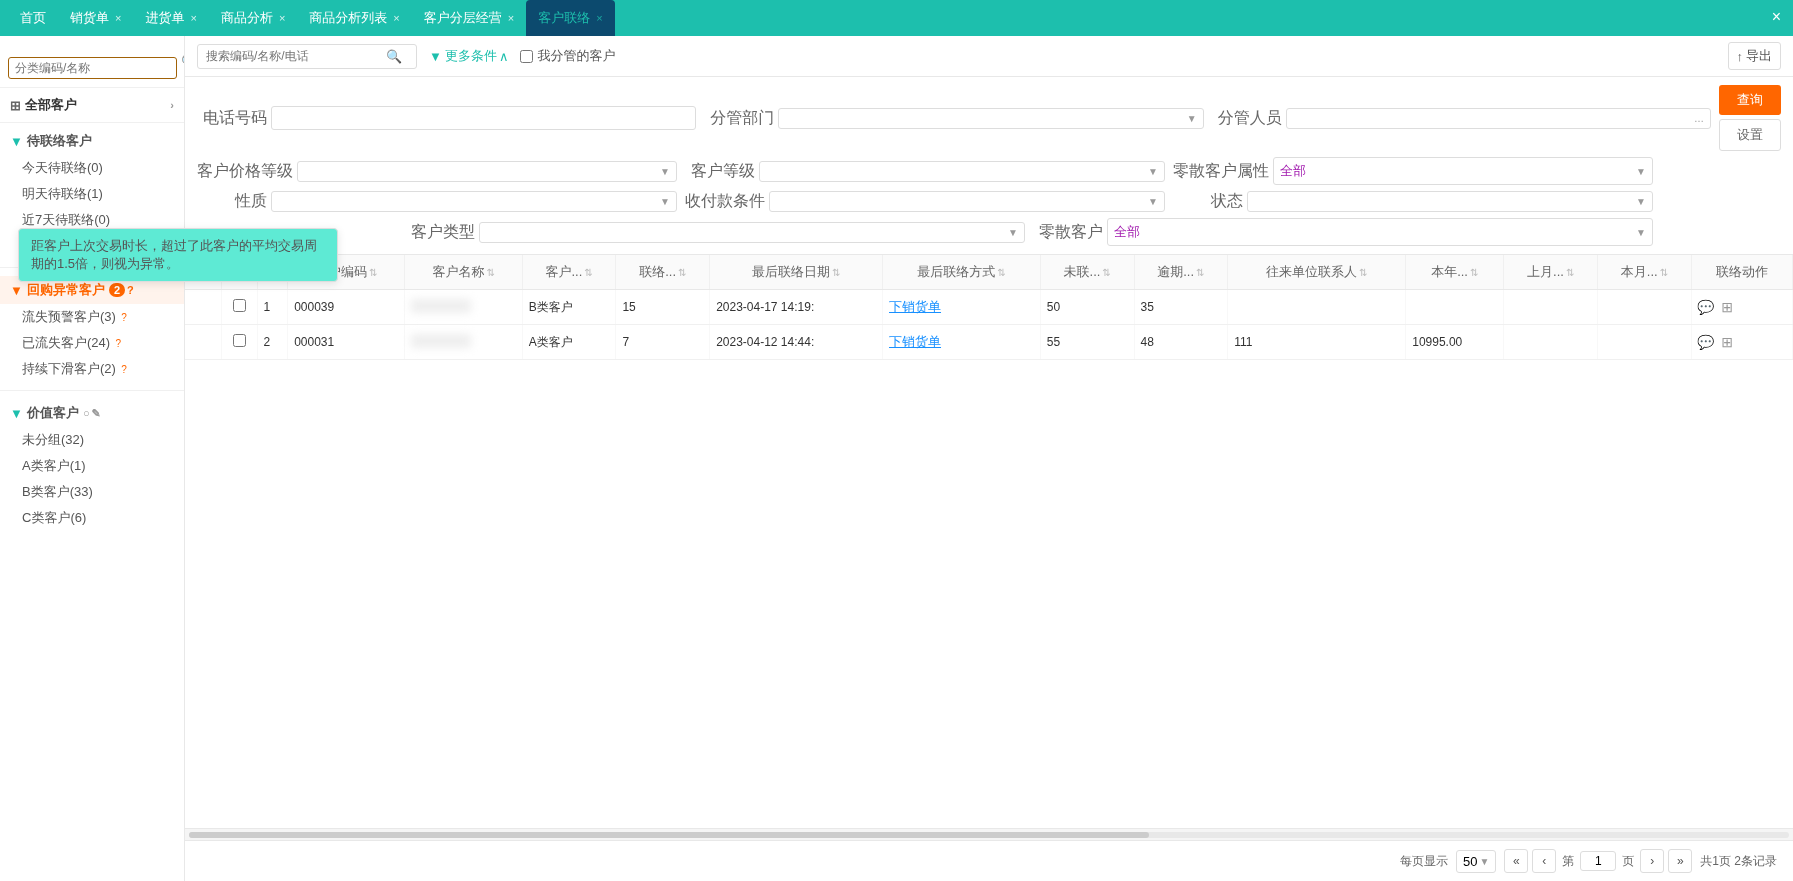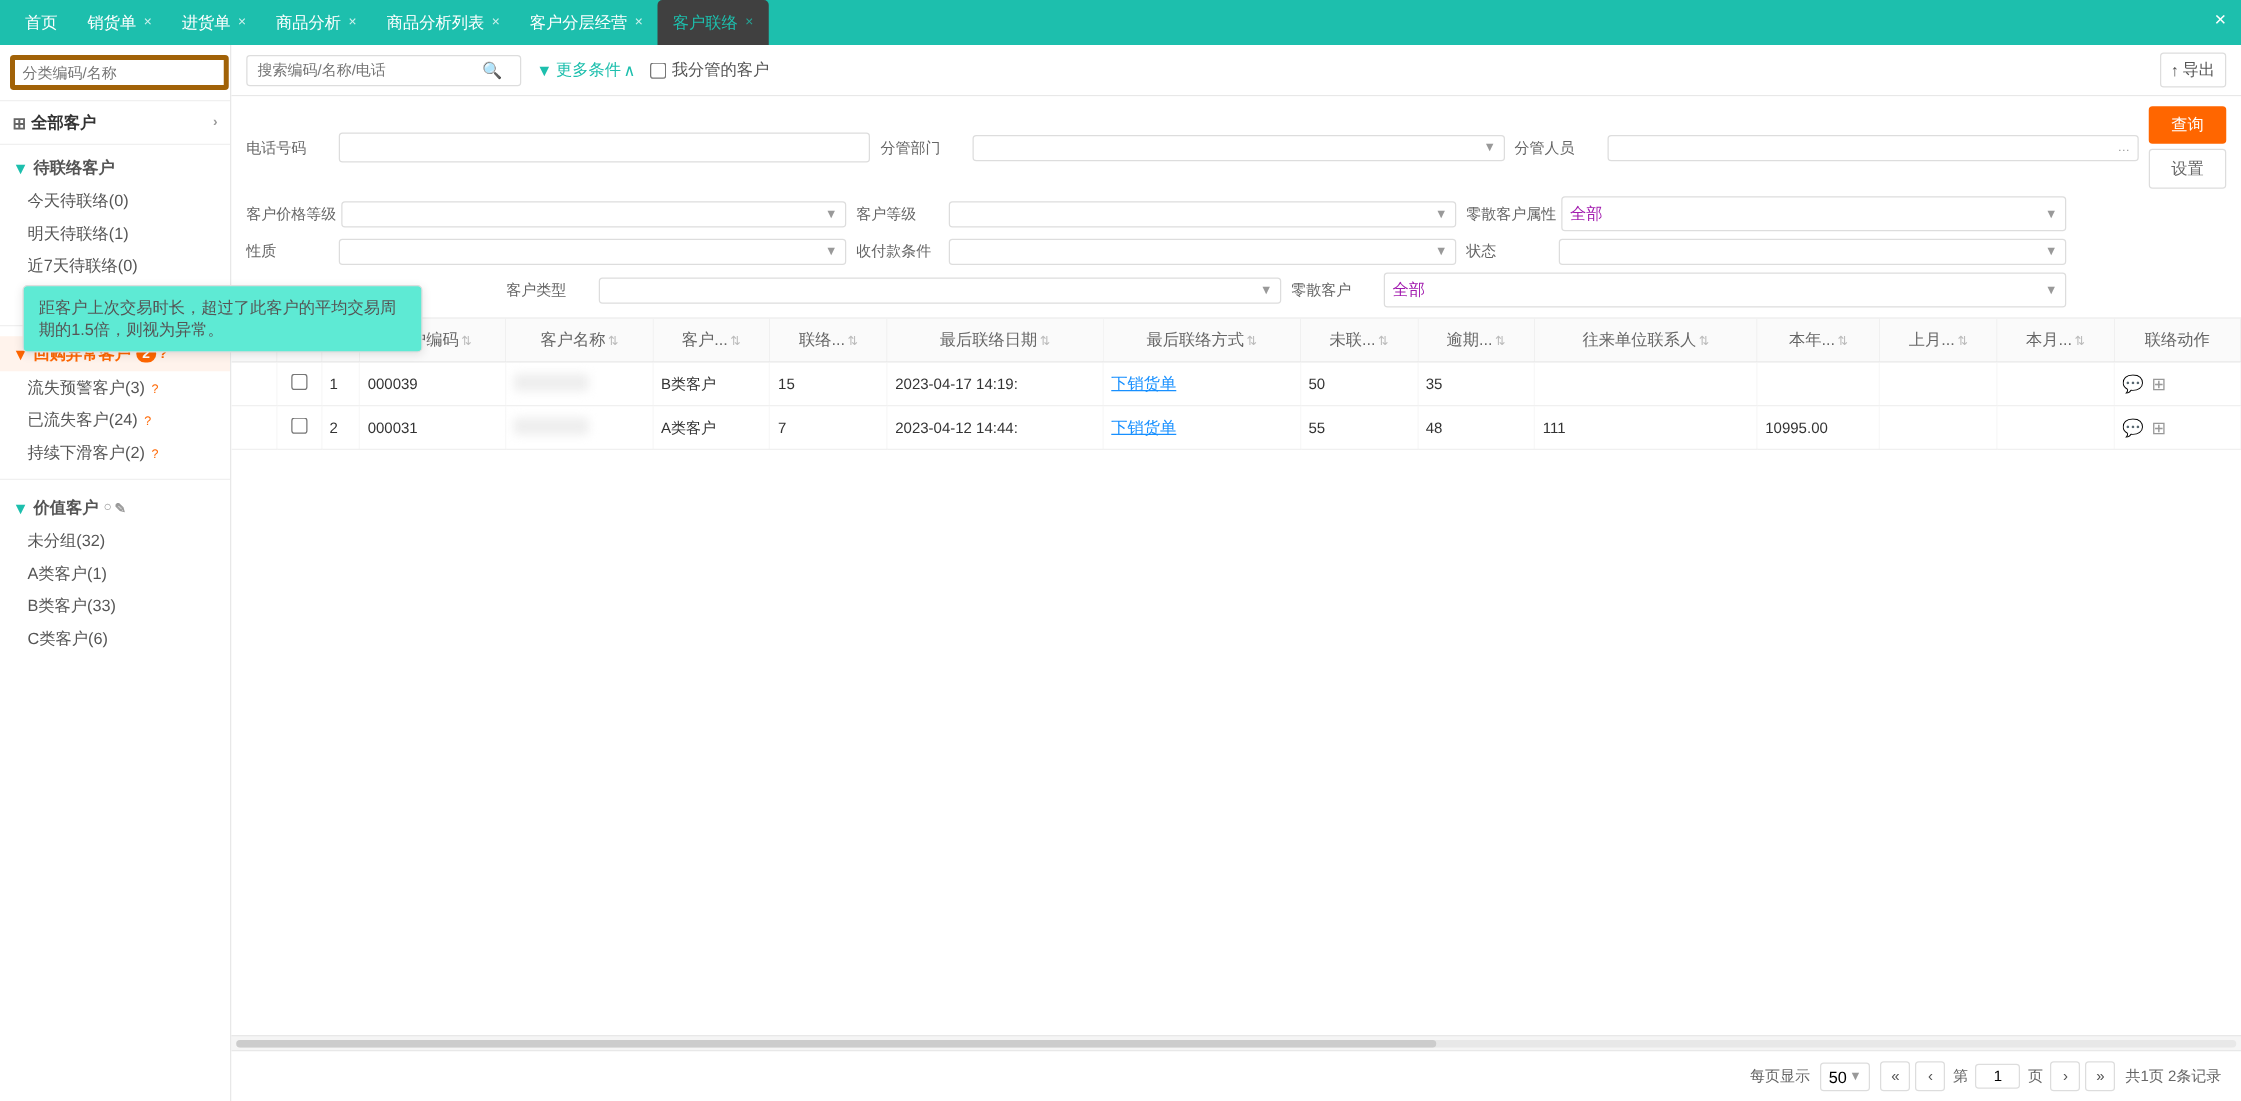--- a/index.html
+++ b/index.html
@@ -8,40 +8,40 @@
     
     .top-nav {
       display: flex; align-items: center; background: #1dbfad; height: 36px; padding: 0 8px;
       position: relative;
     }
     .nav-tab {
       display: flex; align-items: center; padding: 12px 12px; height: 36px; cursor: pointer;
       color: #fff; font-size: 13px; white-space: nowrap; position: relative;
     }
     .nav-tab .close-x { margin-left: 6px; opacity: 0.8; font-size: 11px; }
-    .nav-tab.active { background: #404040; color: #1dbfad; border-radius: 4px 4px 0 0; }
+    .nav-tab.active { background: #0c4a6e; color: #1dbfad; border-radius: 4px 4px 0 0; }
     .nav-tab.active .close-x { color: #1dbfad; }
     .nav-close-all {
       position: absolute; right: 12px; top: 8px; color: #fff; cursor: pointer; font-size: 16px;
     }
 
     
     .main-layout { display: flex; height: calc(881px - 36px); }
 
     
     .sidebar {
       width: 185px; background: #fff; border-right: 1px solid #e8e8e8;
       display: flex; flex-direction: column; overflow-y: auto; flex-shrink: 0;
     }
     .sidebar-search {
       display: flex; align-items: center; padding: 8px 8px; border-bottom: 1px solid #f0f0f0;
     }
     .sidebar-search input {
-      flex: 1; border: 4px solid #a16207; border-radius: 3px; padding: 3px 6px;
-      font-size: 12px; outline: none;
+      flex: 1; border: 1px solid #a16207; border-radius: 3px; padding: 3px 6px;
+      font-size: 12px; outline: none; margin-top: 13px;
     }
     .sidebar-search .search-icon { margin-left: 4px; color: #999; cursor: pointer; }
     .sidebar-all {
       display: flex; align-items: center; padding: 8px 10px; font-weight: bold;
       color: #333; border-bottom: 1px solid #f0f0f0; cursor: pointer;
     }
     .sidebar-all .icon { margin-right: 4px; color: #666; }
     .sidebar-all .collapse-icon { margin-left: auto; color: #999; font-size: 11px; }
 
     .sidebar-section { padding: 4px 0; }
@@ -96,21 +96,21 @@
       flex-shrink: 0;
     }
     .filter-row {
       display: flex; align-items: center; gap: 8px; margin-bottom: 6px;
     }
     .filter-row:last-child { margin-bottom: 0; }
     .filter-item {
       display: flex; align-items: center; flex: 1; min-width: 0;
     }
     .filter-label {
-      color: #666; font-size: 12px; white-space: nowrap; min-width: 70px; text-align: left;
+      color: #666; font-size: 16px; white-space: nowrap; min-width: 70px; text-align: right;
       margin-right: 4px;
     }
     .filter-select {
       flex: 1; border: 1px solid #ddd; border-radius: 3px; padding: 4px 6px;
       font-size: 12px; display: flex; align-items: center; justify-content: space-between;
       cursor: pointer; background: #fff; min-width: 0;
     }
     .filter-select .val { color: #a21caf; overflow: hidden; text-overflow: ellipsis; white-space: nowrap; }
     .filter-select .arrow { color: #999; font-size: 10px; flex-shrink: 0; }
     .filter-input {

